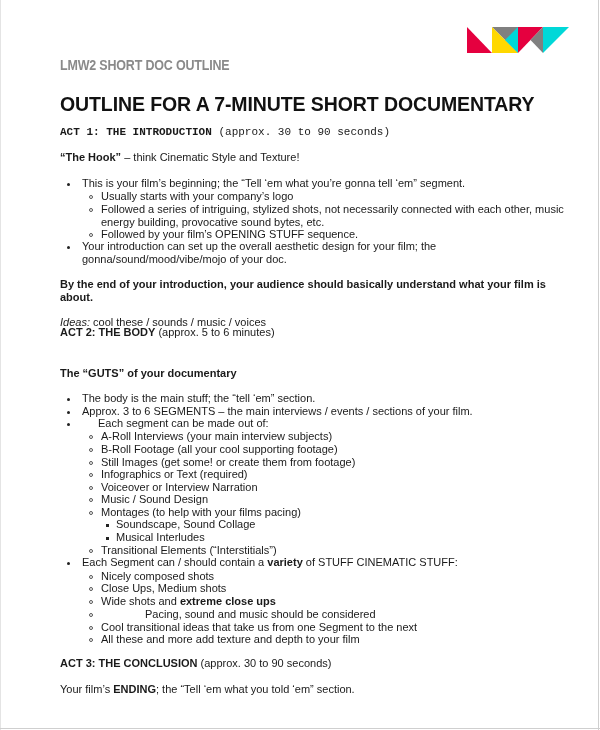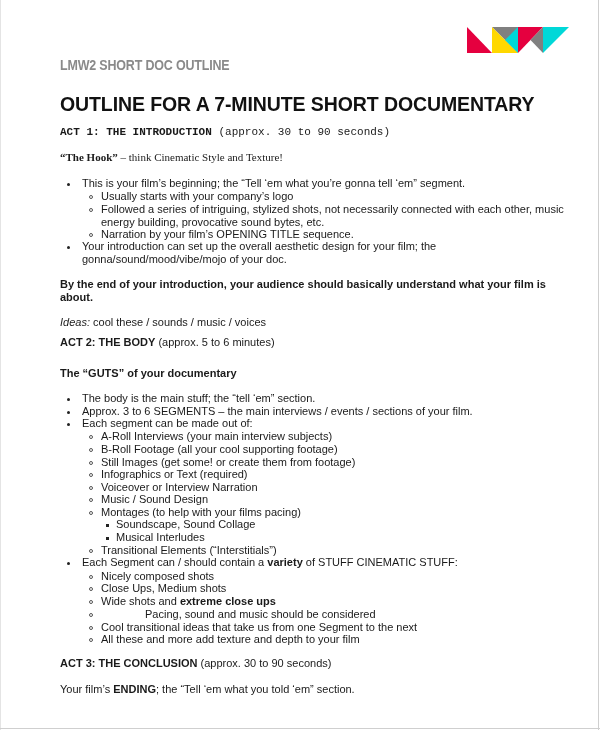--- a/index.html
+++ b/index.html
@@ -47,55 +47,55 @@
   <polygon points="76,0 76,26 63.5,13" fill="#808080"></polygon>
   <polygon points="76,0 102,0 76,26" fill="#00d8d8"></polygon>
 </svg>
 
 <div class="subtitle">LMW2 SHORT DOC OUTLINE</div>
 <div class="title">OUTLINE FOR A 7-MINUTE SHORT DOCUMENTARY</div>
 
 <div class="line" style="left:60px; top:126px;font-family:Liberation Mono, monospace;">
   <span class="b">ACT 1: THE INTRODUCTION</span><span> (approx. 30 to 90 seconds)</span>
 </div>
-<div class="line" style="left:60px; top:151px;font-family:Liberation Serif, serif;">
+<div class="line" style="left:60px; top:151px;">
   <span class="b">“The Hook”</span><span> – think Cinematic Style and Texture!</span>
 </div>
 
 <span class="disc" style="left:67px; top:183px;"></span>
 <div class="line" style="left:82px; top:177px;">This is your film’s beginning; the “Tell ‘em what you’re gonna tell ‘em” segment.</div>
 <span class="circ" style="left:89px; top:195px;"></span>
 <div class="line" style="left:101px; top:190px;">Usually starts with your company’s logo</div>
 <span class="circ" style="left:89px; top:208px;"></span>
 <div class="line" style="left:101px; top:203px;">Followed a series of intriguing, stylized shots, not necessarily connected with each other, music</div>
 <div class="line" style="left:101px; top:216px;">energy building, provocative sound bytes, etc.</div>
 <span class="circ" style="left:89px; top:233px;"></span>
-<div class="line" style="left:101px; top:228px;">Narration by your film’s OPENING TITLE sequence.</div>
+<div class="line" style="left:101px; top:228px;">Followed by your film’s OPENING STUFF sequence.</div>
 <span class="disc" style="left:67px; top:246px;"></span>
 <div class="line" style="left:82px; top:240px;">Your introduction can set up the overall aesthetic design for your film; the</div>
 <div class="line" style="left:82px; top:253px;">gonna/sound/mood/vibe/mojo of your doc.</div>
 
 <div class="line b" style="left:60px; top:278px;">By the end of your introduction, your audience should basically understand what your film is</div>
 <div class="line b" style="left:60px; top:291px;">about.</div>
 
 <div class="line" style="left:60px; top:316px;">
   <span class="i">Ideas:</span><span> cool these / sounds / music / voices</span>
 </div>
 
-<div class="line" style="left:60px; top:336px;">
+<div class="line" style="left:60px; top:326px;">
   <span class="b">ACT 2: THE BODY</span><span> (approx. 5 to 6 minutes)</span>
 </div>
 <div class="line b" style="left:60px; top:367px;">The “GUTS” of your documentary</div>
 
 <span class="disc" style="left:67px; top:398px;"></span>
 <div class="line" style="left:82px; top:392px;">The body is the main stuff; the “tell ‘em” section.</div>
 <span class="disc" style="left:67px; top:411px;"></span>
 <div class="line" style="left:82px; top:405px;">Approx. 3 to 6 SEGMENTS – the main interviews / events / sections of your film.</div>
 <span class="disc" style="left:67px; top:423px;"></span>
-<div class="line" style="left:82px; top:417px;">Each segment can be made out of:</div>
+<div class="line" style="left:98px; top:417px;">Each segment can be made out of:</div>
 
 <span class="circ" style="left:89px; top:435px;"></span>
 <div class="line" style="left:101px; top:430px;">A-Roll Interviews (your main interview subjects)</div>
 <span class="circ" style="left:89px; top:448px;"></span>
 <div class="line" style="left:101px; top:443px;">B-Roll Footage (all your cool supporting footage)</div>
 <span class="circ" style="left:89px; top:461px;"></span>
 <div class="line" style="left:101px; top:456px;">Still Images (get some! or create them from footage)</div>
 <span class="circ" style="left:89px; top:473px;"></span>
 <div class="line" style="left:101px; top:468px;">Infographics or Text (required)</div>
 <span class="circ" style="left:89px; top:486px;"></span>

